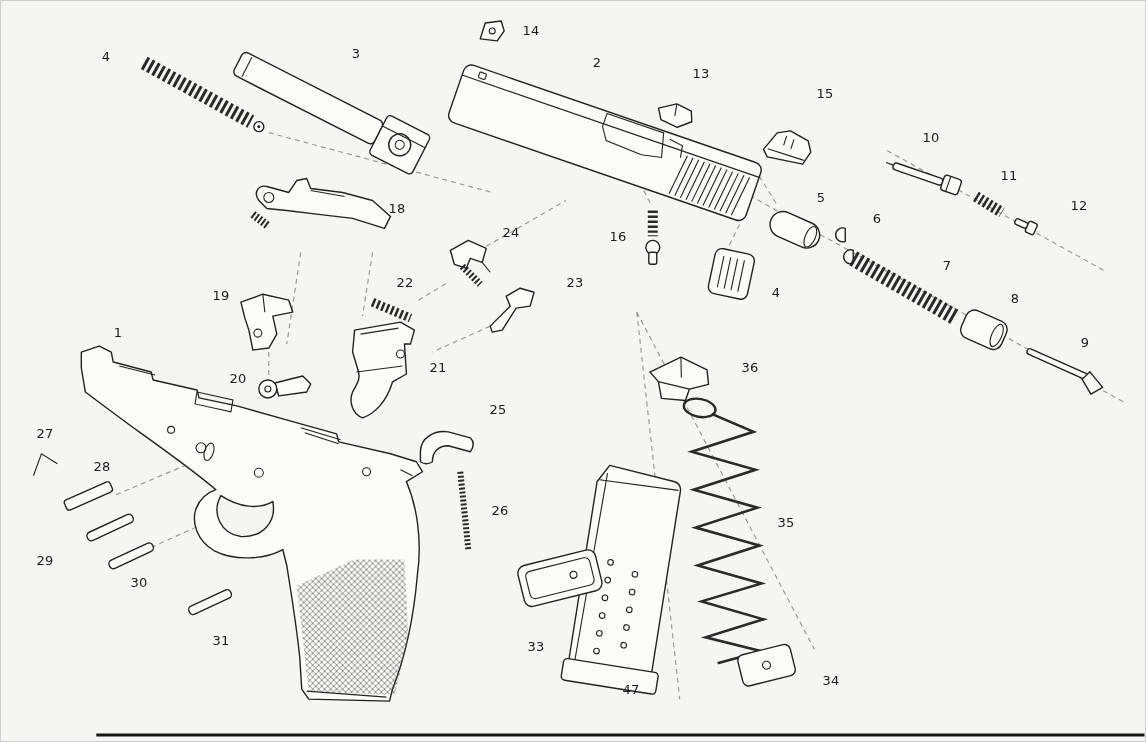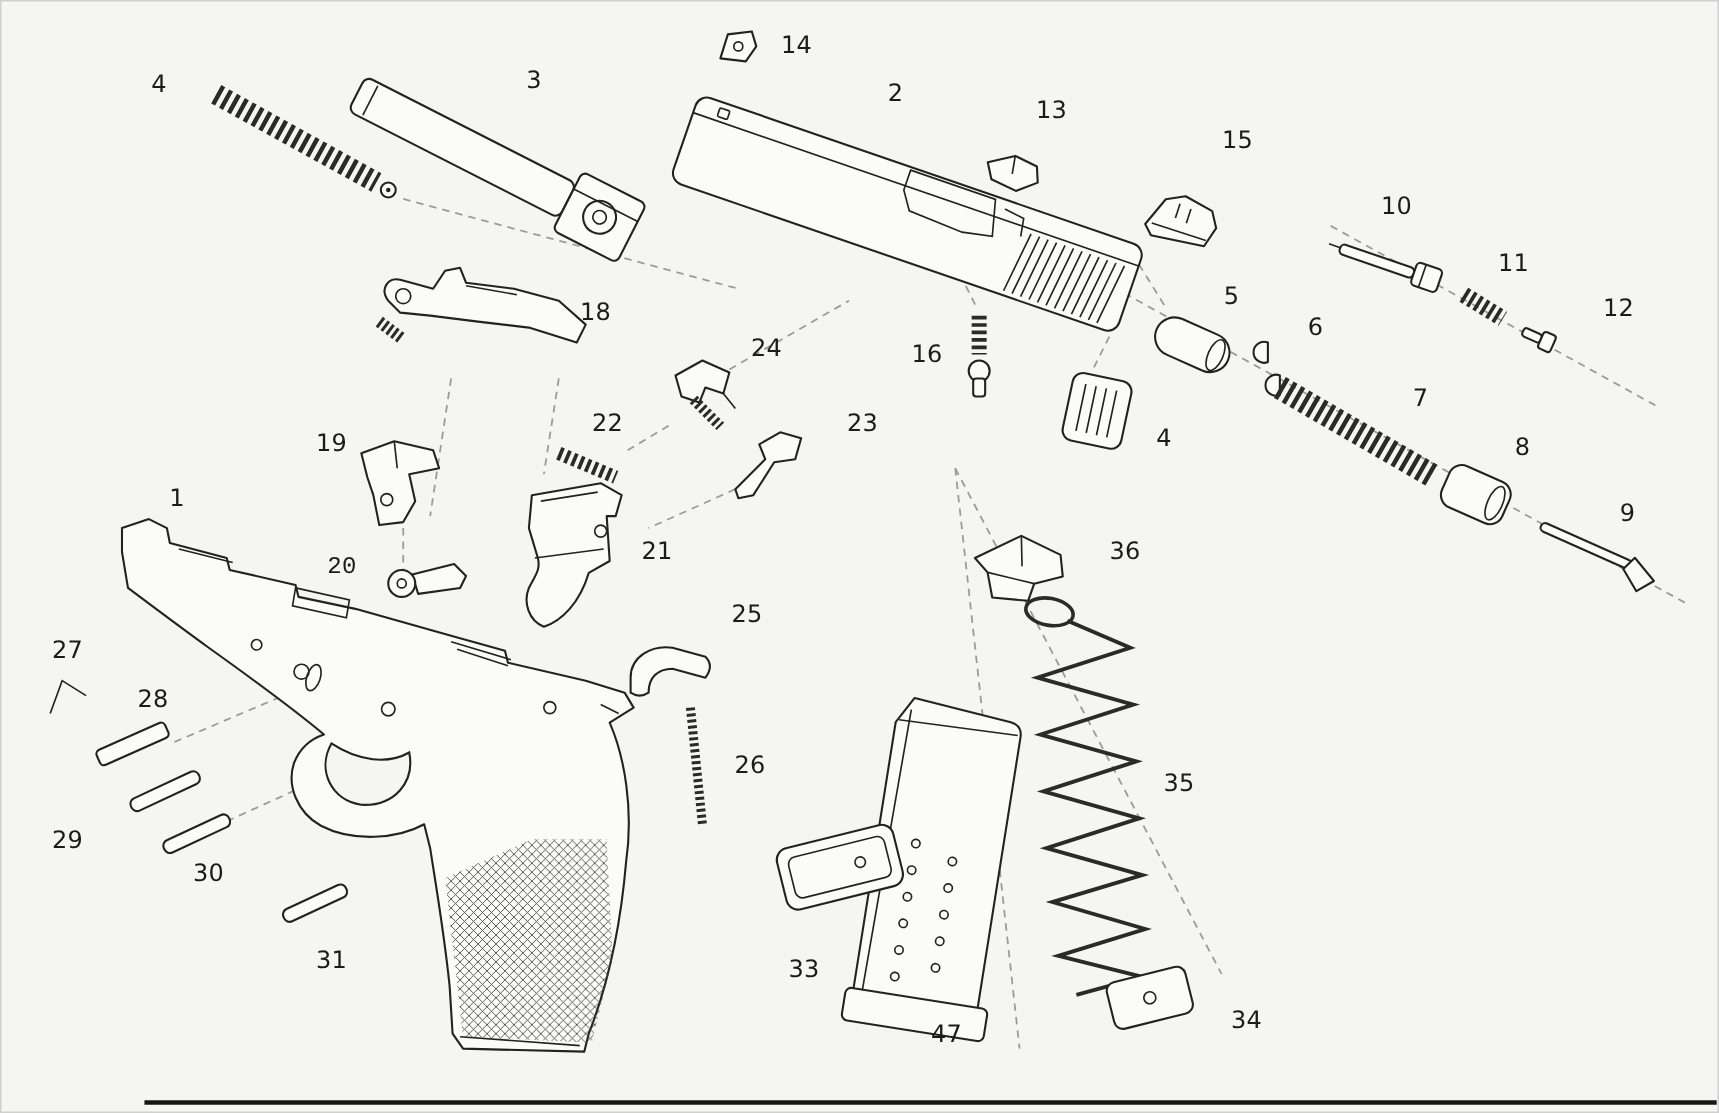--- a/index.html
+++ b/index.html
@@ -11,21 +11,21 @@
     border:1px solid #cfcfcf;
     box-sizing:border-box;
     overflow:hidden;
     font-family:"DejaVu Sans", "Liberation Sans", sans-serif;
   }
   .art{position:absolute;left:0;top:0;width:100%;height:100%;}
   .label-layer{position:absolute;left:0;top:0;width:100%;height:100%;pointer-events:none;}
   .part-label{
     position:absolute;
     transform:translate(-50%,-50%);
-    font-size:16px;
+    font-size:13px;
     color:#1b1b1b;
     letter-spacing:0.2px;
   }
   svg .part{stroke:#222222;stroke-width:1.4;fill:#fbfbfa;stroke-linejoin:round;}
   svg .thin{stroke:#222222;stroke-width:1.1;fill:none;}
   svg .spring{stroke:#2a2a2a;fill:none;}
   svg .dash{stroke:#9b9b9b;stroke-width:1.2;fill:none;stroke-dasharray:5 4;}
 </style>
 </head>
 <body>
@@ -298,21 +298,21 @@
       <span class="part-label" style="left: 930px; top: 136px;">10</span>
       <span class="part-label" style="left: 1008px; top: 174px;">11</span>
       <span class="part-label" style="left: 1078px; top: 204px;">12</span>
       <span class="part-label" style="left: 700px; top: 72px;">13</span>
       <span class="part-label" style="left: 530px; top: 29px;">14</span>
       <span class="part-label" style="left: 824px; top: 92px;">15</span>
       <span class="part-label" style="left: 617px; top: 235px;">16</span>
       <span class="part-label" style="left: 775px; top: 291px;">4</span>
       <span class="part-label" style="left: 396px; top: 207px; text-align: right;">18</span>
       <span class="part-label" style="left: 220px; top: 294px; text-align: center;">19</span>
-      <span class="part-label" style="left: 227px; top: 377px; font-family: Liberation Mono, monospace;">20</span>
+      <span class="part-label" style="left: 237px; top: 377px;">20</span>
       <span class="part-label" style="left: 437px; top: 366px;">21</span>
       <span class="part-label" style="left: 404px; top: 281px;">22</span>
       <span class="part-label" style="left: 574px; top: 281px;">23</span>
       <span class="part-label" style="left: 510px; top: 231px;">24</span>
       <span class="part-label" style="left: 497px; top: 408px;">25</span>
       <span class="part-label" style="left: 499px; top: 509px;">26</span>
       <span class="part-label" style="left: 44px; top: 432px;">27</span>
       <span class="part-label" style="left: 101px; top: 465px;">28</span>
       <span class="part-label" style="left: 44px; top: 559px;">29</span>
       <span class="part-label" style="left: 138px; top: 581px;">30</span>

